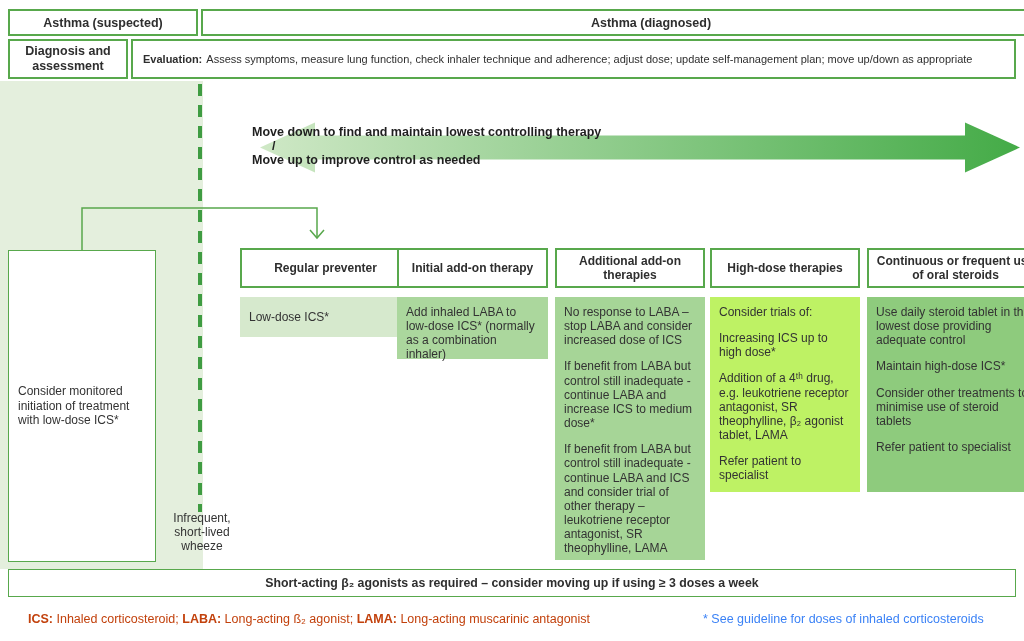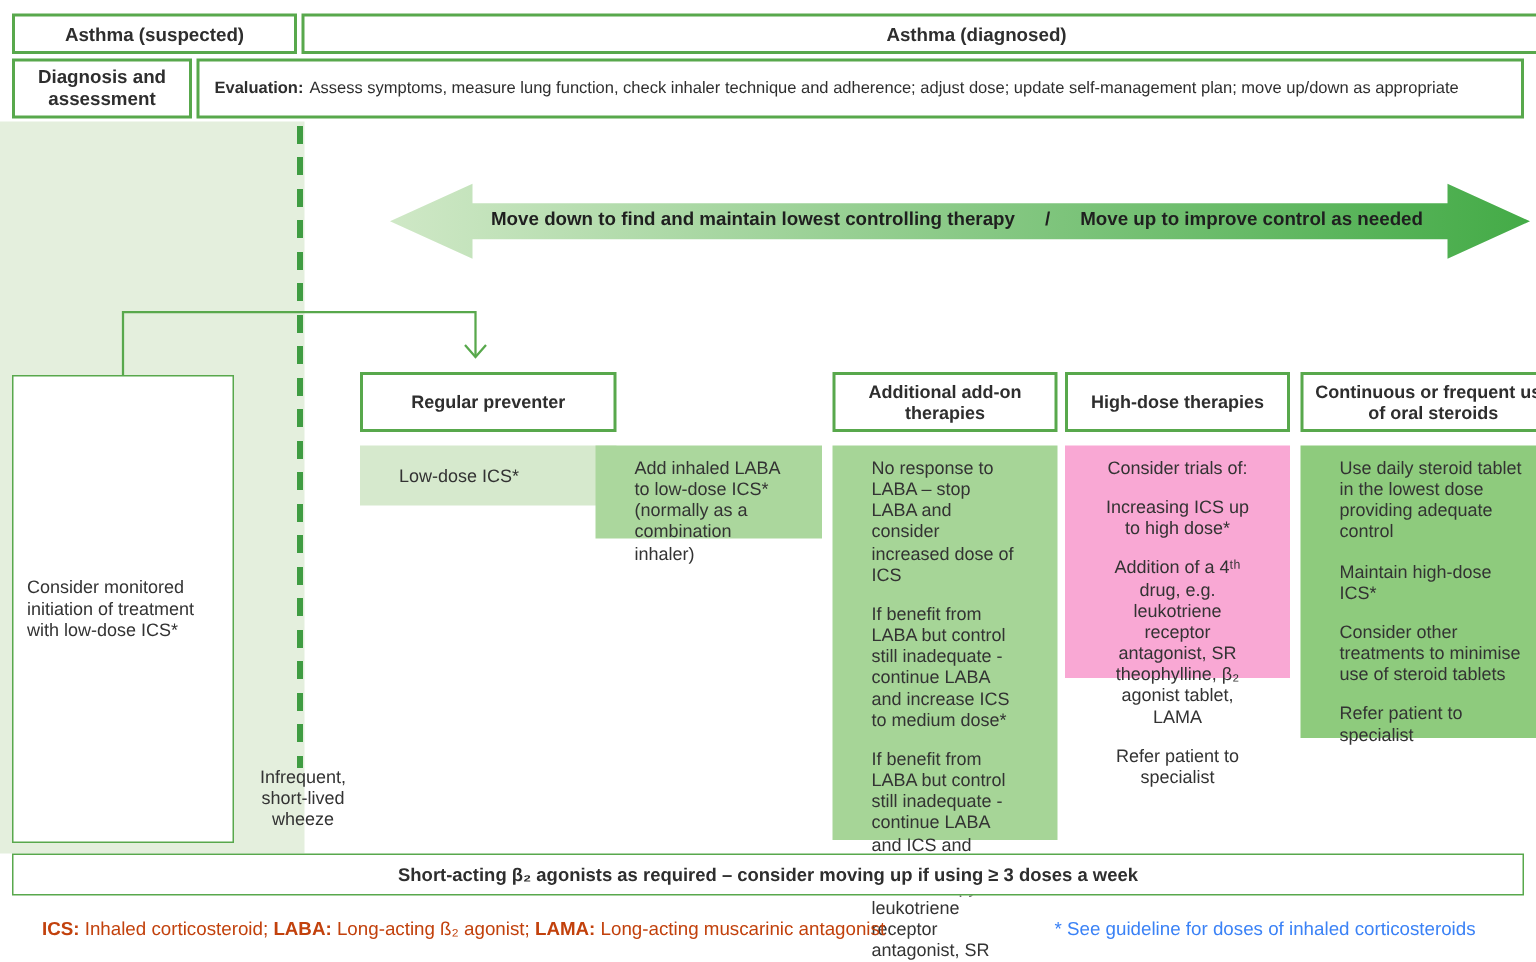--- a/index.html
+++ b/index.html
@@ -21,51 +21,51 @@
   .box-evaluation .lbl { font-weight:bold; margin-right:4px; }
 
   
   .shade { position:absolute; left:0; top:81px; width:203px; height:488px; background:#e4efdd; }
   .dashline { position:absolute; left:198px; top:84px; width:4px; height:428px;
               background:repeating-linear-gradient(180deg,#3f9c42 0 12px, transparent 12px 21px); }
 
   
   .arrow-svg { position:absolute; left:252px; top:113px; width:772px; height:66px; }
   .arrow-text { position:absolute; left:252px; top:113px; width:772px; height:66px;
-                display:flex; align-items:center; justify-content:center;
-                font-size:12.5px; font-weight:bold; color:#1f1f1f; }
+                display:flex; justify-content:center;
+                font-size:12.5px; font-weight:bold; color:#1f1f1f;flex-direction:column; }
   .arrow-text .sep { margin:0 20px; }
 
   
   .conn-svg { position:absolute; left:76px; top:204px; width:256px; height:48px; }
 
   
   .left-box { position:absolute; left:8px; top:250px; width:148px; height:312px; box-sizing:border-box;
               background:#fff; border:1.5px solid #58a84c; display:flex; align-items:center;
               padding:0 9px; font-size:12px; color:#333; line-height:1.2; }
   .wheeze { position:absolute; left:158px; top:511px; width:88px; text-align:center;
             font-size:12px; color:#333; line-height:1.18; white-space:pre-line; }
 
   
   .col-h { position:absolute; top:248px; height:40px; box-sizing:border-box; background:#fff;
            border:2px solid #58a84c; display:flex; align-items:center; justify-content:center;
            text-align:center; font-size:12px; font-weight:bold; line-height:1.2; padding:0 5px; }
-  .col-b { position:absolute; top:297px; box-sizing:border-box; padding:8px 26px;
+  .col-b { position:absolute; top:297px; box-sizing:border-box; padding:8px 9px;
            font-size:12px; color:#333; line-height:1.18; }
   .col-b p { margin:0 0 12px 0; }
   .col-b p:last-child { margin-bottom:0; }
   .c1 { left:240px; width:171px;text-align:right; }
   .c2 { left:397px; width:151px; }
   .c3 { left:555px; width:150px; }
   .c4 { left:710px; width:150px; }
   .c5 { left:867px; width:177px; }
   .b1 { height:40px; background:#d6e9cd; display:flex; align-items:center; }
   .b2 { height:62px;  background:#abd79d; }
   .b3 { height:263px; background:#a6d597; }
-  .b4 { height:155px; background:#f9a8d4;text-align:center; }
+  .b4 { height:195px; background:#bef264; }
   .b5 { height:195px; background:#8ecb7d; }
 
   
   .bottom-bar { position:absolute; left:8px; top:569px; width:1008px; height:28px; box-sizing:border-box;
                 background:#fff; border:1.5px solid #58a84c; display:flex; align-items:center;
                 justify-content:center; font-size:12.3px; font-weight:bold; }
   .footer-left { position:absolute; left:28px; top:612px; font-size:12.5px; color:#c2410c; }
   .footer-right { position:absolute; left:703px; top:612px; font-size:12.5px; color:#3b82f6; }
 </style>
 </head>
@@ -115,20 +115,23 @@
   <div class="left-box">
     <span>Consider monitored initiation of treatment with low-dose ICS*</span>
   </div>
   <div class="wheeze">Infrequent,
 short-lived
 wheeze</div>
 
   <div class="col-h c1">
     <span>Regular preventer</span>
   </div>
+  <div class="col-h c2">
+    <span>Initial add-on therapy</span>
+  </div>
   <div class="col-h c3">
     <span>Additional add-on therapies</span>
   </div>
   <div class="col-h c4">
     <span>High-dose therapies</span>
   </div>
   <div class="col-h c5">
     <span>Continuous or frequent use of oral steroids</span>
   </div>
 

